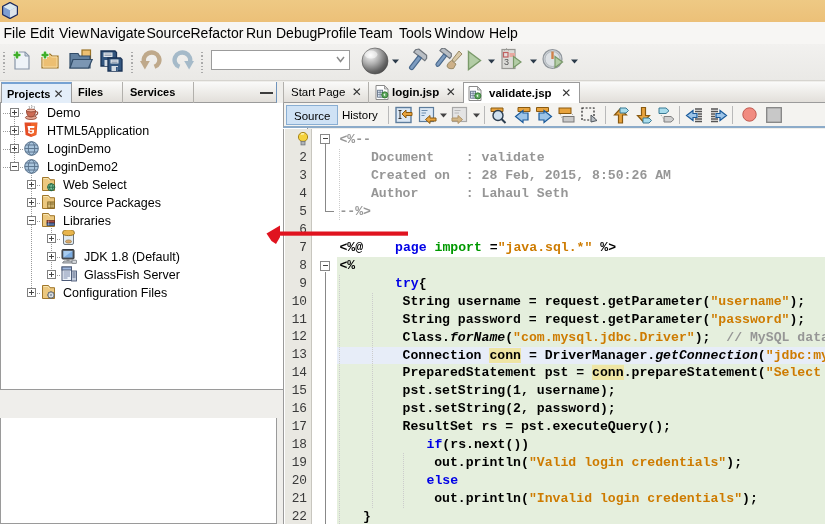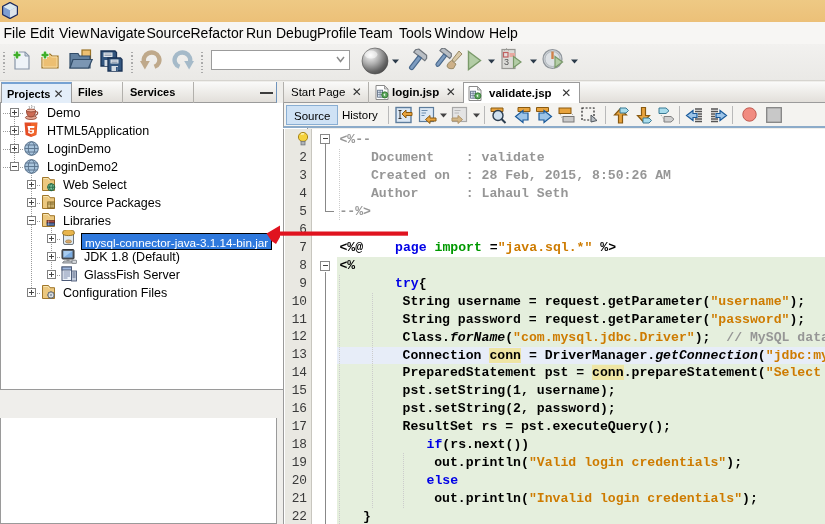--- a/index.html
+++ b/index.html
@@ -320,21 +320,20 @@
 
     <div class="pmbox" style="left:45.5px; top:131px;">
         <i></i>
         <b></b>
       </div>
     <svg class="ticn" style="left:60px; top:127px;" width="15" height="16" viewBox="0 0 15 16">
       <path d="M2.5 4 h10 v9 a1.5 1.5 0 0 1 -1.5 1.5 h-7 a1.5 1.5 0 0 1 -1.5 -1.5 Z" fill="#dfeaf2" stroke="#5d666e" stroke-width="0.9"></path>
       <path d="M2 1.6 a5.5 2 0 0 1 11 0 l0.4 2 a5.9 2 0 0 1 -11.8 0 Z" fill="#e8b54d" stroke="#8a6a1e" stroke-width="0.9"></path>
       <ellipse cx="7.5" cy="11.5" rx="3" ry="1.6" fill="#d9a86a" stroke="#9a7a40" stroke-width="0.7"></ellipse>
     </svg>
-    <div id="seljar"><span>mysql-connector-java-3.1.14-bin.jar</span></div>
 
     <div class="pmbox" style="left:45.5px; top:149px;">
         <i></i>
         <b></b>
       </div>
     <svg class="ticn" style="left:60px; top:145px;" width="16" height="16" viewBox="0 0 16 16">
       <rect x="1" y="1.5" width="12" height="9.5" rx="1" fill="#5a5f66" stroke="#2e3237" stroke-width="1"></rect>
       <rect x="2.5" y="3" width="9" height="6.5" fill="#7aabe0"></rect>
       <path d="M2.5 3 l9 0 l-9 6.5 Z" fill="#a7cbef"></path>
       <rect x="5.5" y="11" width="3" height="1.8" fill="#888"></rect>

